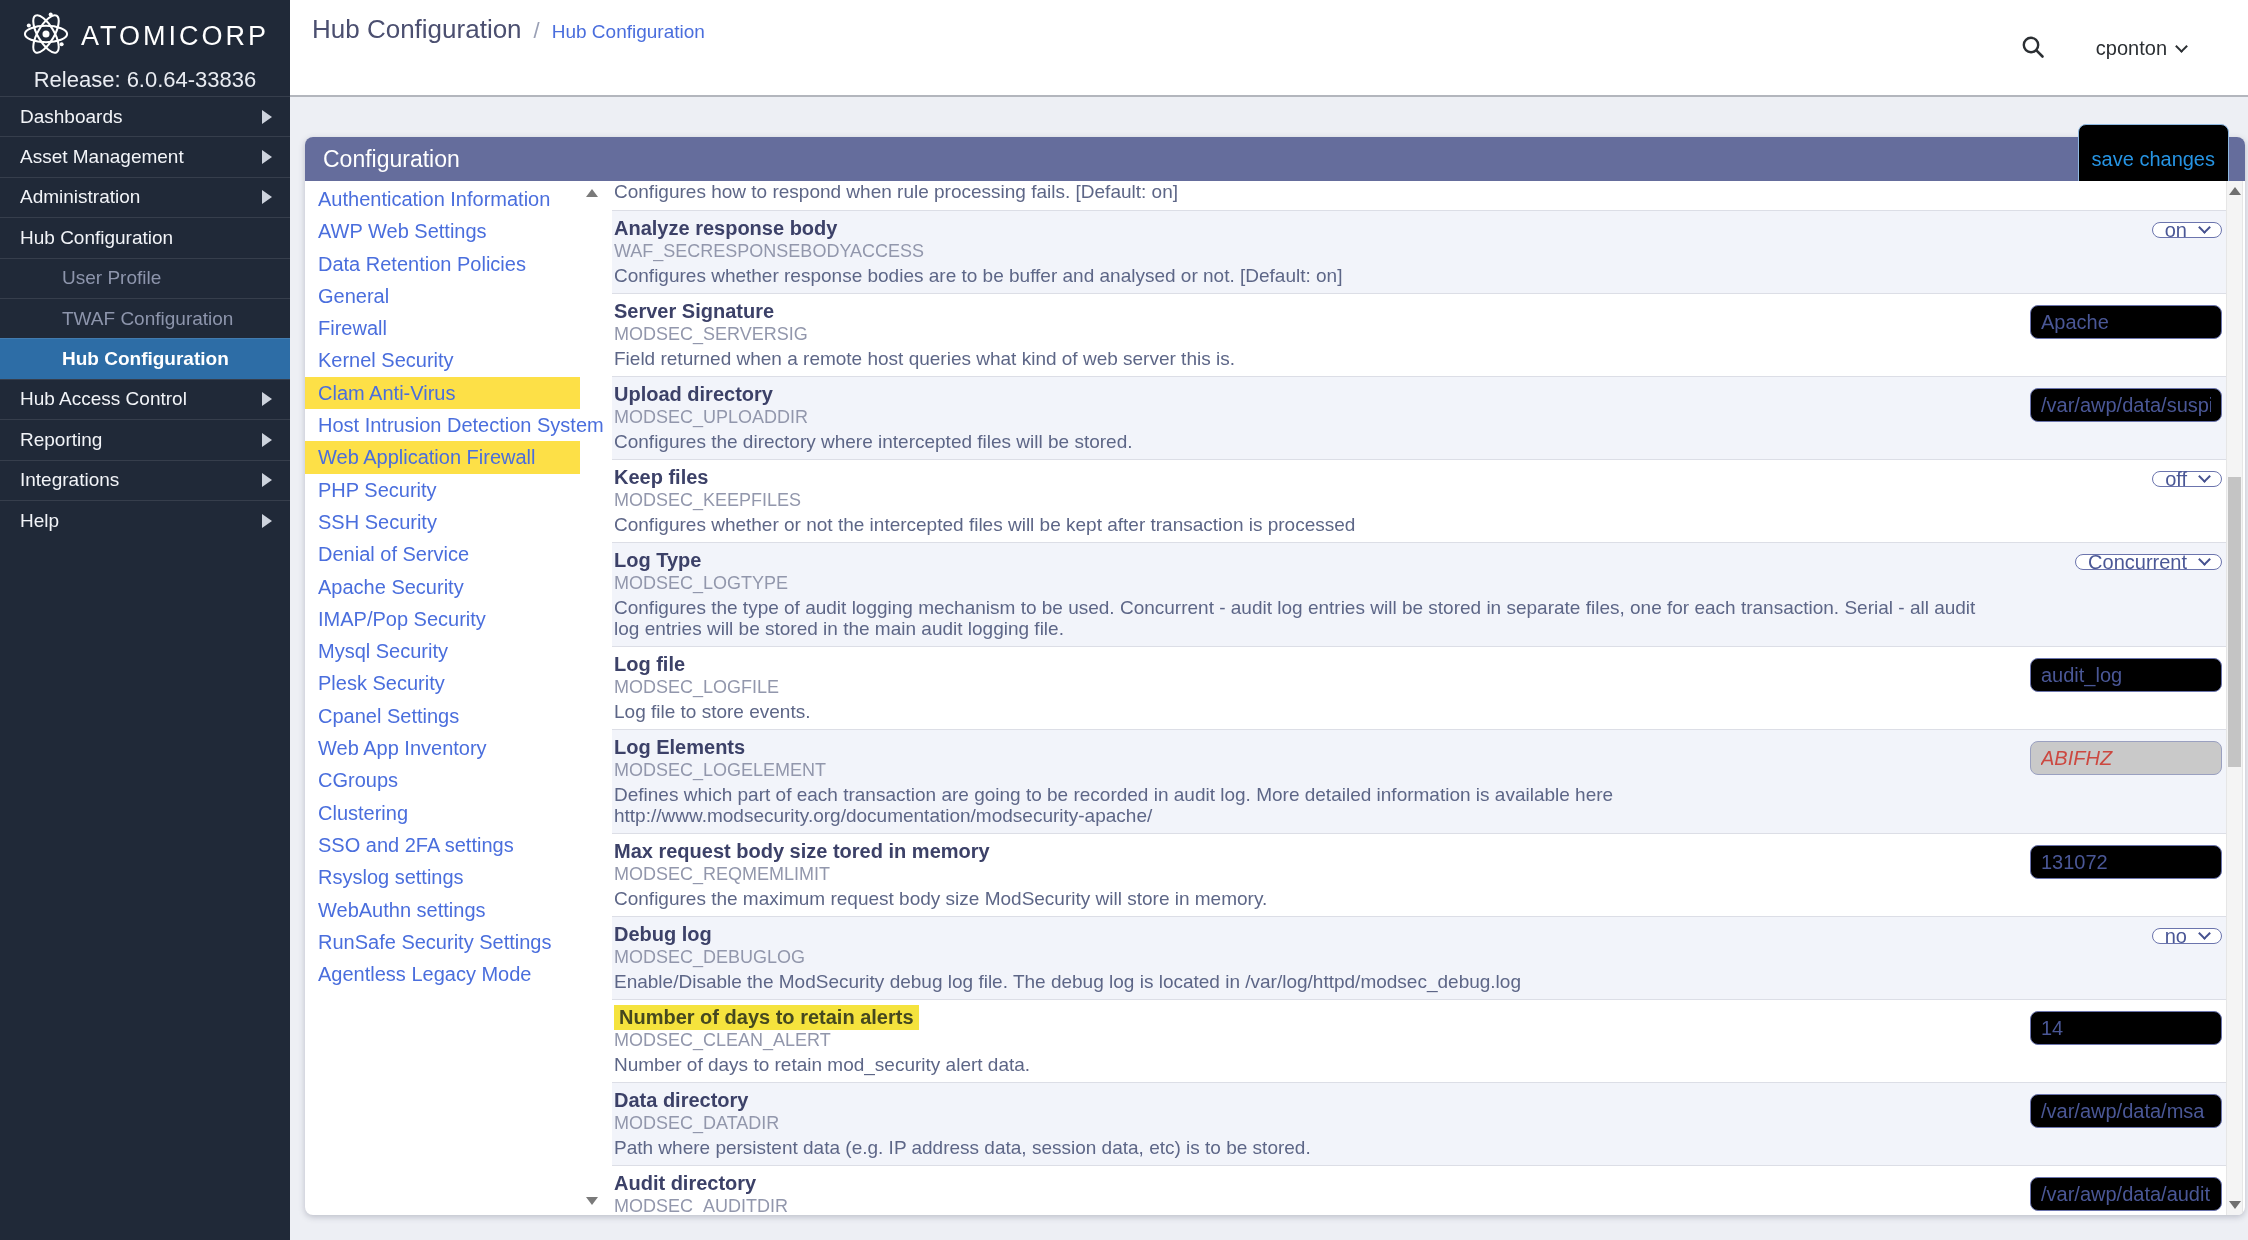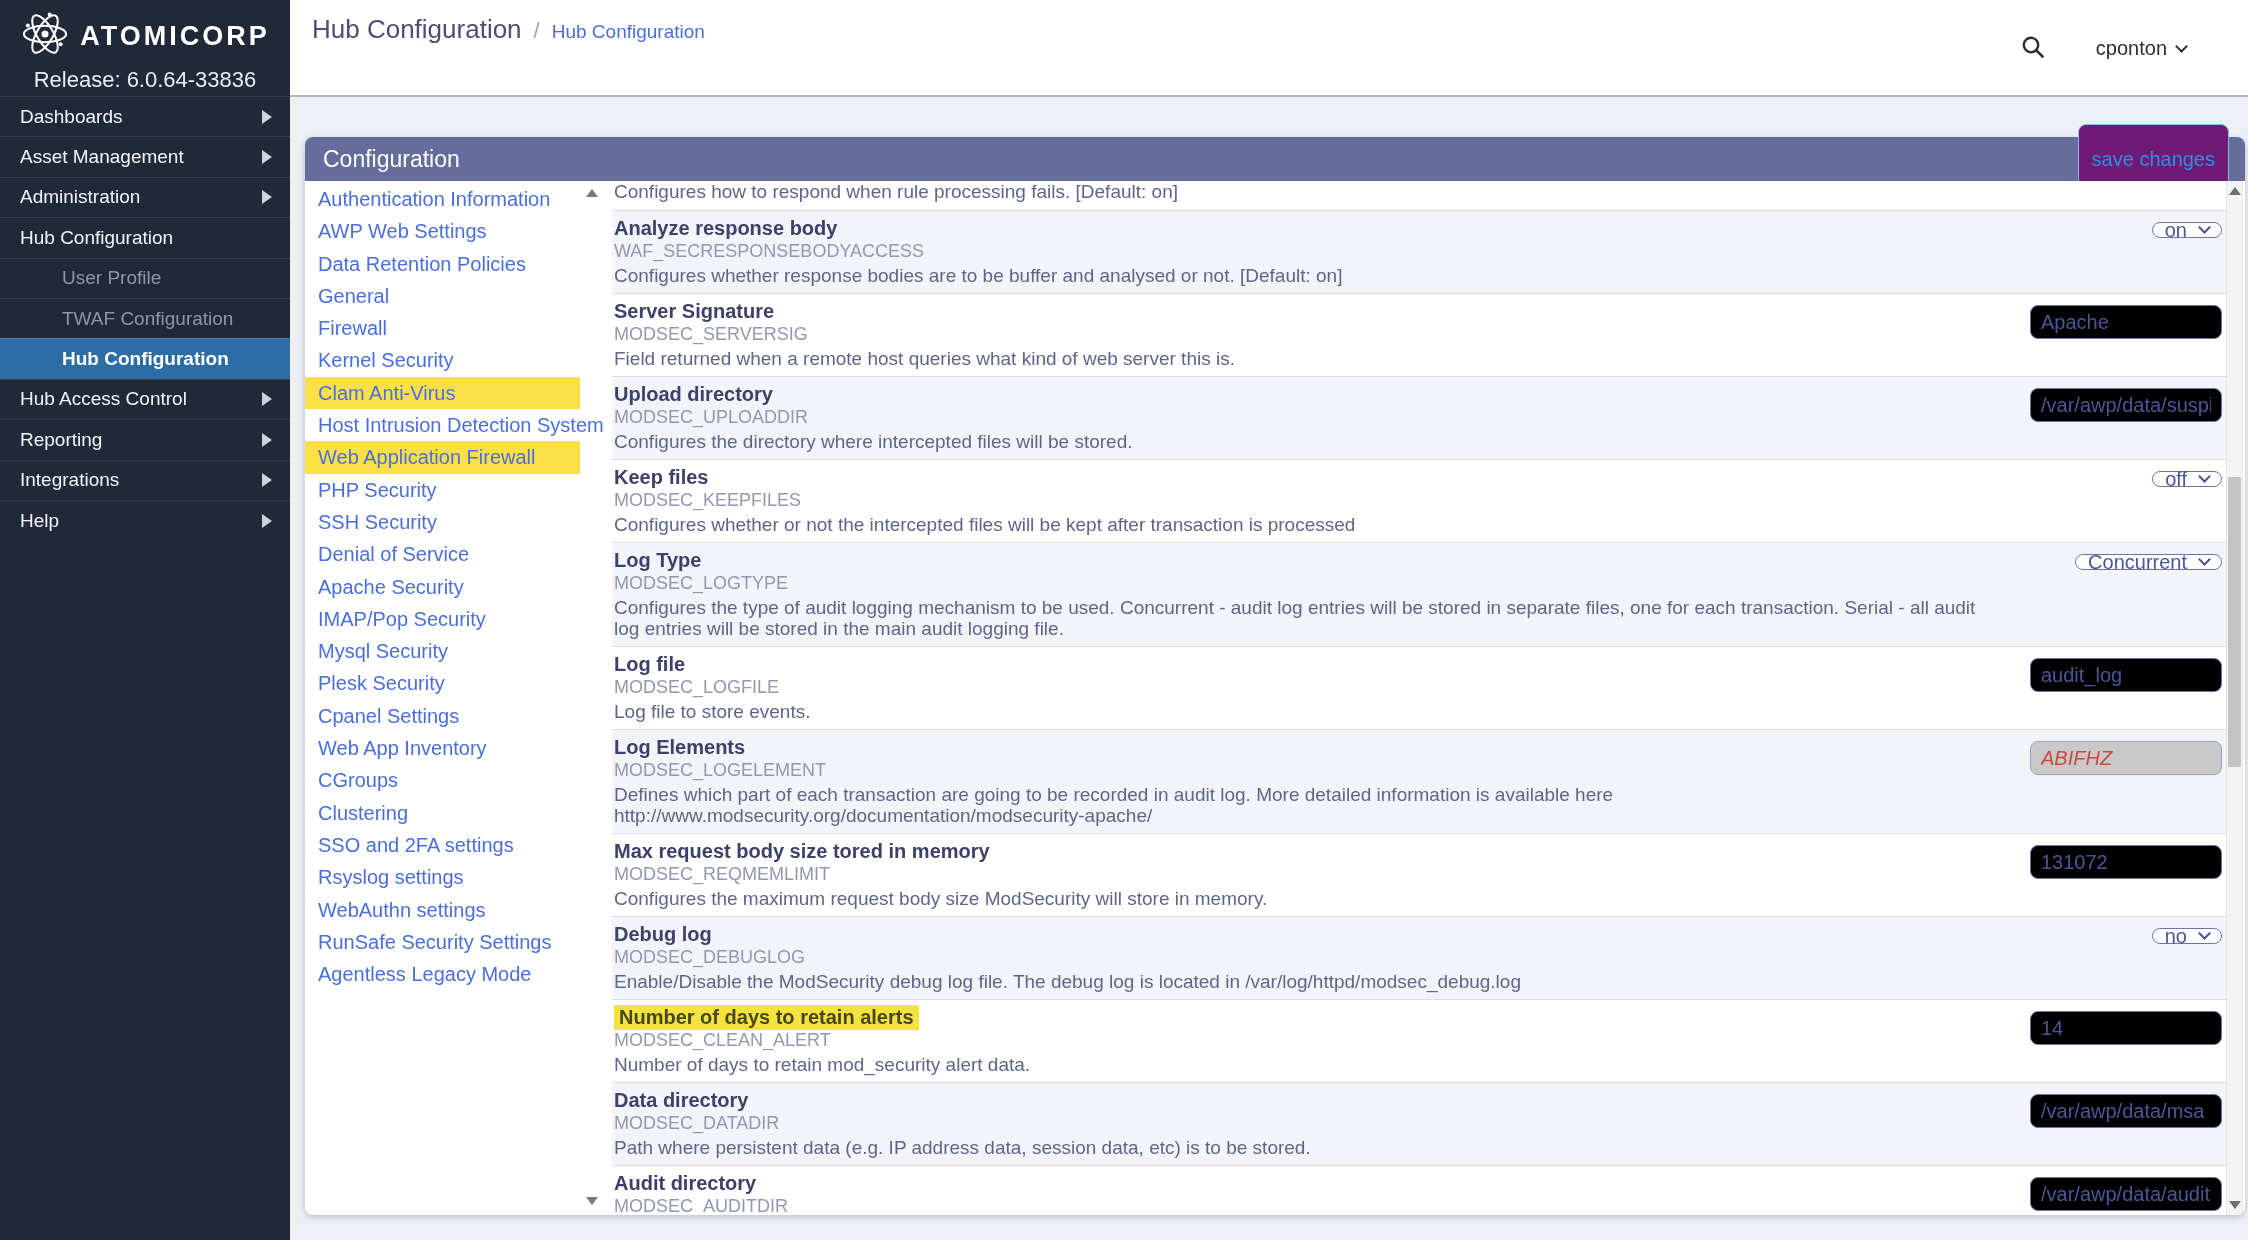--- a/index.html
+++ b/index.html
@@ -5,21 +5,21 @@
   * { margin:0; padding:0; box-sizing:border-box; }
   html,body { width:2248px; height:1240px; overflow:hidden; background:#edeff4;
               font-family:"Liberation Sans", sans-serif; }
 
   
   .sidebar { position:absolute; left:0; top:0; width:290px; height:1240px;
              background:#202938; z-index:5; }
   .brand { height:96px; display:flex; flex-direction:column; justify-content:center;
            align-items:center; padding-top:6px; }
   .brand-row { display:flex; align-items:center; gap:10px; }
-  .brand-name { color:#fff; font-size:27px; font-weight:bold; letter-spacing:3px; }
+  .brand-name { color:#fff; font-size:27px; font-weight:normal; letter-spacing:3px; }
   .release { color:#e9ecf2; font-size:22px; margin-top:4px; }
   .menu-item { position:relative; height:40.4px; display:flex; align-items:center;
                padding-left:20px; color:#f2f4f8; font-size:19px; cursor:pointer;
                border-top:1px solid rgba(255,255,255,.10); }
   .menu-item.sub { padding-left:62px; color:#8d95ac; }
   .menu-item.active { background:#2d6da6; color:#fff; font-weight:bold; }
   .arrow-right { position:absolute; right:18px; width:0; height:0;
                  border-top:7px solid transparent; border-bottom:7px solid transparent;
                  border-left:10px solid #cdd3dd; }
 
@@ -36,21 +36,21 @@
   .chev { width:9px; height:9px; border-right:2.2px solid #45518f; border-bottom:2.2px solid #45518f;
           transform:rotate(45deg); margin-top:-5px; }
   .chev.dark { border-color:#2b2f33; }
 
   
   .panel { position:absolute; left:305px; top:137px; width:1940px; height:1078px;
            background:#fff; border-radius:8px; box-shadow:0 2px 6px rgba(60,64,90,.28); }
   .panel-header { height:44px; background:#656d9c; border-radius:8px 8px 0 0;
                   display:flex; align-items:center; padding:0 16px 0 18px; }
   .panel-title { color:#fff; font-size:23px; flex:1; }
-  .save-btn { background:#701a75; border:1.5px solid #8fb9e2; border-radius:8px;
+  .save-btn { background:#000000; border:1.5px solid #8fb9e2; border-radius:8px;
               color:#2694e3; font-size:20px; padding:23px 13px; cursor:pointer;
               font-family:inherit; }
   .panel-body { position:relative; height:1034px; display:flex; overflow:hidden;
                 border-radius:0 0 8px 8px; }
 
   
   .cats { position:relative; width:300px; flex:0 0 300px; padding-top:2px; }
   .cat-item { width:275px; height:32.3px; line-height:32.3px; padding-left:13px;
               font-size:20px; color:#4a6edd; cursor:pointer; white-space:nowrap; }
   .cat-item.hl { background:#fde047; }

